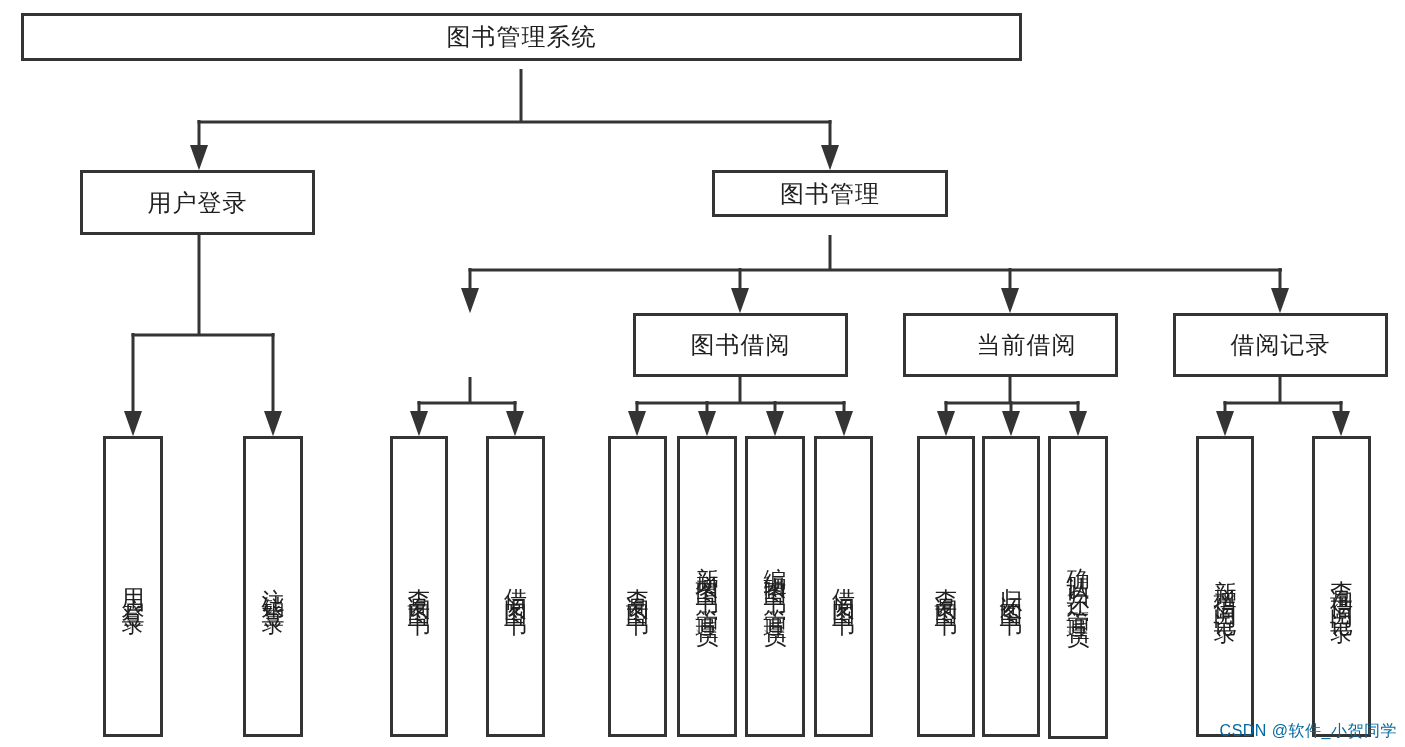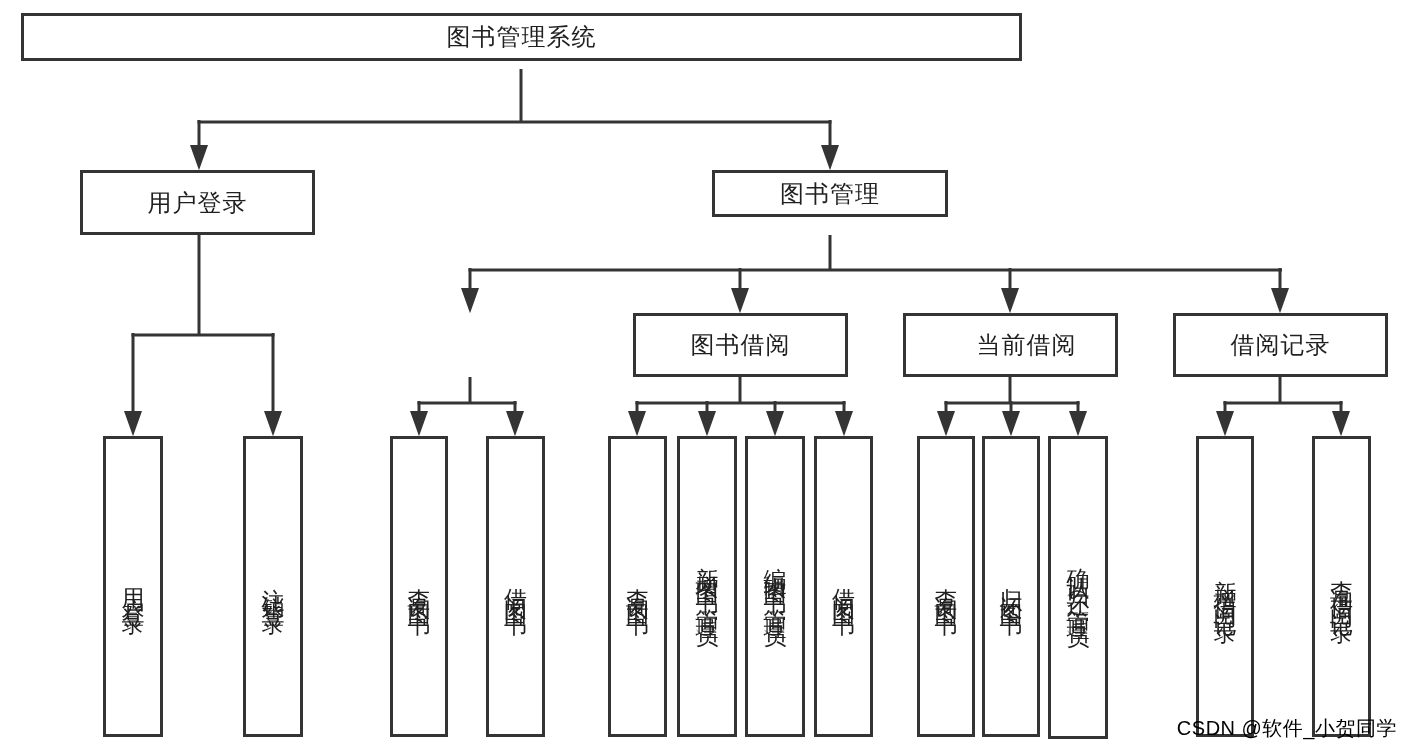--- a/index.html
+++ b/index.html
@@ -36,22 +36,22 @@
     text-orientation: mixed;
     font-size: 23px;
     letter-spacing: 0.36em;
     line-height: 1;
     white-space: nowrap;
   }
   .watermark {
     position: absolute;
     right: 8px;
     bottom: 5px;
-    font-size: 20px;
-    color: #000000;
+    font-size: 16px;
+    color: #0369a1;
     letter-spacing: 0.5px;
     white-space: nowrap;
   }
 </style>
 </head>
 <body>
 
 <div id="stage">
 
   <svg id="wires" viewBox="0 0 1405 747" xmlns="http://www.w3.org/2000/svg">

